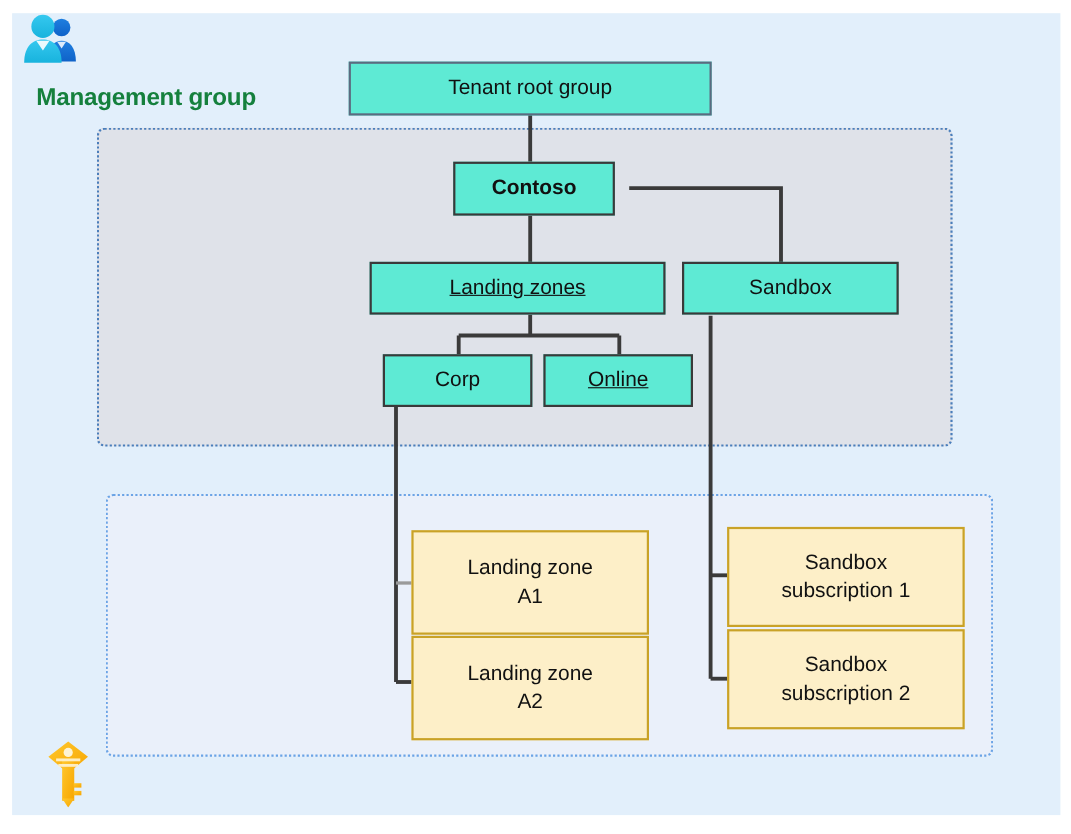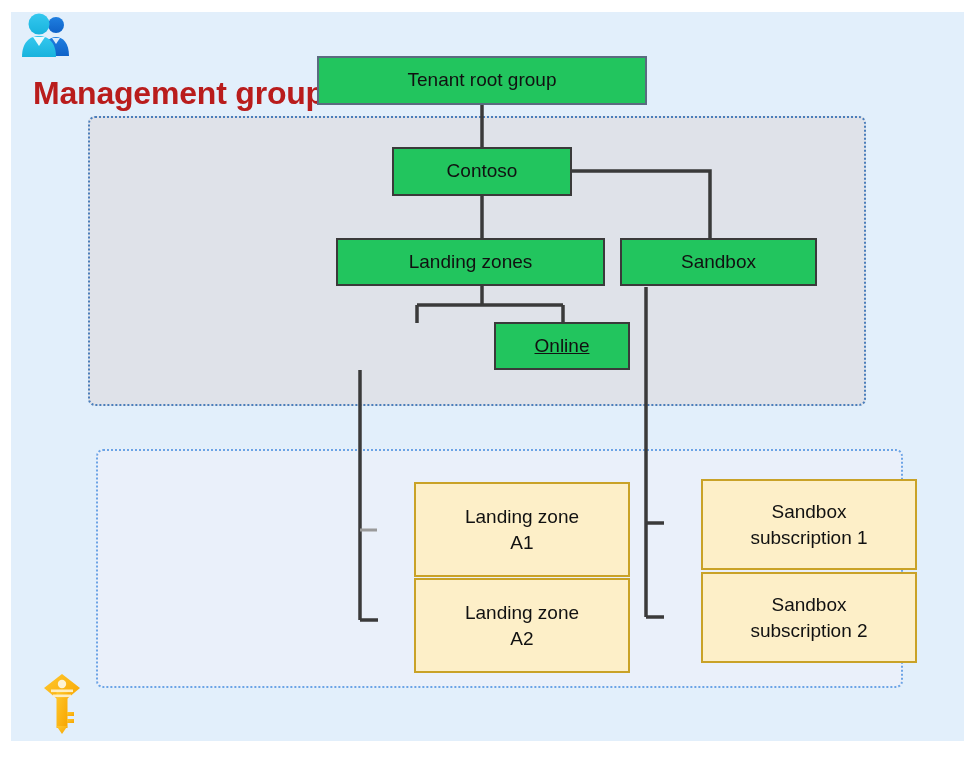--- a/index.html
+++ b/index.html
@@ -48,37 +48,37 @@
     top: 449px;
     width: 807px;
     height: 239px;
     background: #eaf0fa;
     border: 2px dotted #6ba4e6;
   }
   
   .section-label {
     position: absolute;
     font-weight: bold;
-    font-size: 32px;
-    color: #b91c1c;
+    font-size: 22px;
+    color: #15803d;
     white-space: nowrap;
     letter-spacing: -0.2px;
   }
   .label-mg { left: 33px; top: 75px; }
   .label-subs { left: 88px; top: 691px; }
 
   
   .people-icon { position: absolute; left: 19px; top: 11px; width: 54px; height: 48px; }
   .key-icon { position: absolute; left: 40px; top: 672px; width: 46px; height: 62px; }
 
   
   .node {
     position: absolute;
     box-sizing: border-box;
-    background: #22c55e;
+    background: #5eead4;
     border: 2px solid #5b6b80;
     display: flex;
     align-items: center;
     justify-content: center;
     font-size: 19px;
     color: #111111;
     text-align: center;
     line-height: 1.2;
     z-index: 4;
   }
@@ -92,21 +92,20 @@
     border: 2px solid #c9a227;
     display: flex;
     align-items: center;
     justify-content: center;
     font-size: 19px;
     color: #111111;
     text-align: center;
     line-height: 1.35;
     z-index: 4;
     white-space: pre-line;
-    margin-left: 40px;
   }
 
   
   .connectors {
     position: absolute;
     left: 0; top: 0;
     width: 974px; height: 758px;
     z-index: 2;
     pointer-events: none;
   }
@@ -140,26 +139,27 @@
       <path d="M 360 620 L 378 620"></path>
 
       <path d="M 646 287 L 646 617"></path>
       <path d="M 646 523 L 664 523"></path>
       <path d="M 646 617 L 664 617"></path>
     </g>
   </svg>
 
   <div class="node" style="left:317px; top:56px; width:330px; height:49px;">Tenant root group</div>
 
-  <div class="node node-dark" style="left:392px; top:147px; width:180px; height:49px;">Contoso</div>
-
-  <div class="node node-dark" style="left:336px; top:238px; width:269px; height:48px;">Landing zones</div>
+  <div class="node node-dark" style="left:412px; top:147px; width:147px; height:49px;font-weight:bold;">Contoso</div>
+
+  <div class="node node-dark" style="left:336px; top:238px; width:269px; height:48px;text-decoration:underline;">Landing zones</div>
 
   <div class="node node-dark" style="left:620px; top:238px; width:197px; height:48px;">Sandbox</div>
 
+  <div class="node node-dark" style="left:348px; top:322px; width:136px; height:48px;">Corp</div>
 
   <div class="node node-dark" style="left:494px; top:322px; width:136px; height:48px;text-decoration:underline;">Online</div>
 
   <div class="sub-node" style="left:374px; top:482px; width:216px; height:95px;">Landing zone
 A1</div>
 
   <div class="sub-node" style="left:374px; top:578px; width:216px; height:95px;">Landing zone
 A2</div>
 
   <div class="sub-node" style="left:661px; top:479px; width:216px; height:91px;">Sandbox

